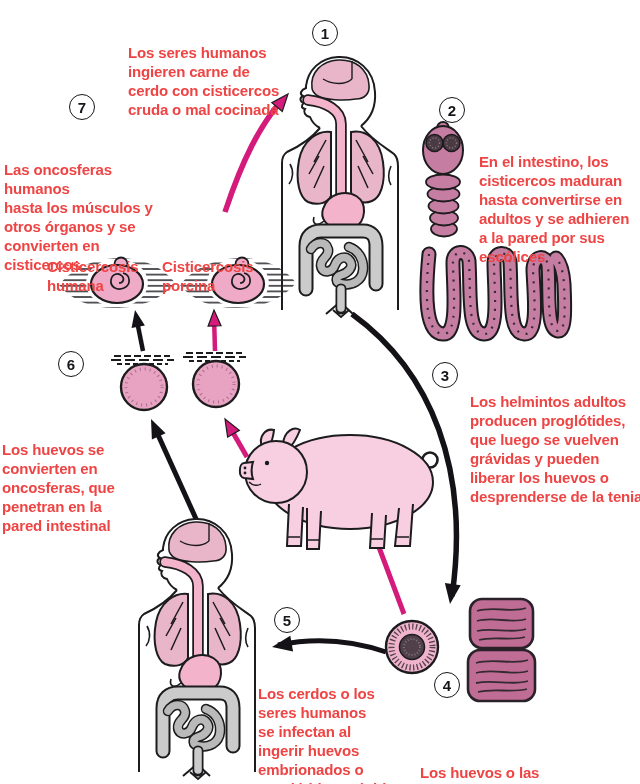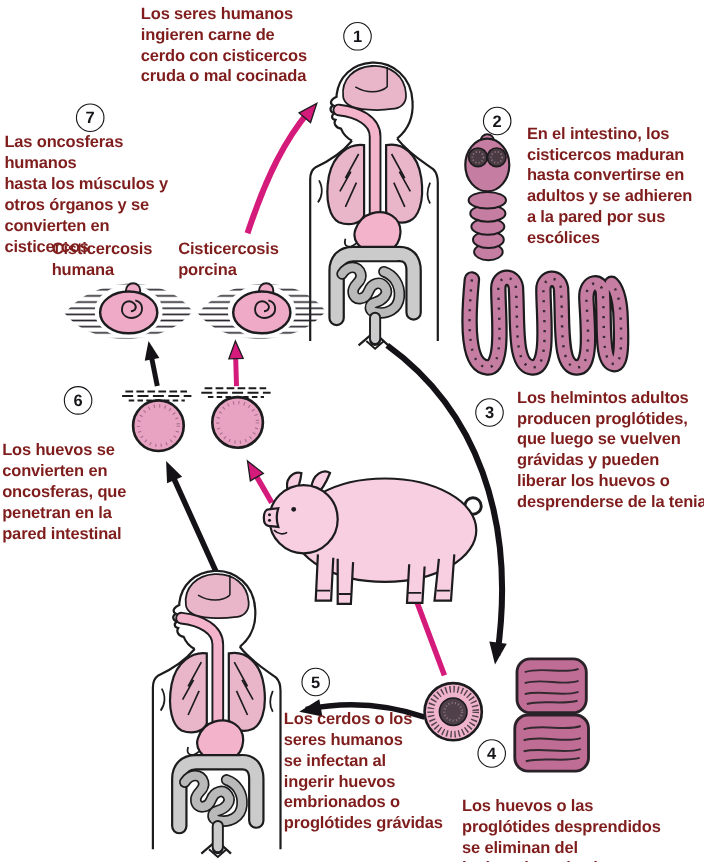--- a/index.html
+++ b/index.html
@@ -3,21 +3,21 @@
 <meta charset="utf-8">
 <style>
   html,body{margin:0;padding:0;}
   body{
     width:640px;height:784px;position:relative;background:#ffffff;overflow:hidden;
     font-family:"Liberation Sans", sans-serif;
   }
   svg.canvas{position:absolute;left:0;top:0;}
   .txt{
     position:absolute;white-space:pre-line;font-size:15px;font-weight:600;
-    line-height:19px;color:#7f1d1d;letter-spacing:-0.15px;
+    line-height:19px;color:#ef4444;letter-spacing:-0.15px;margin-top:40px;
   }
   .center{}
   .num{
     position:absolute;width:26px;height:26px;box-sizing:border-box;
     border:1.8px solid #17151a;border-radius:50%;background:#fff;
     display:flex;align-items:center;justify-content:center;
     font-size:15px;font-weight:600;color:#17151a;
   }
 </style>
 </head>

